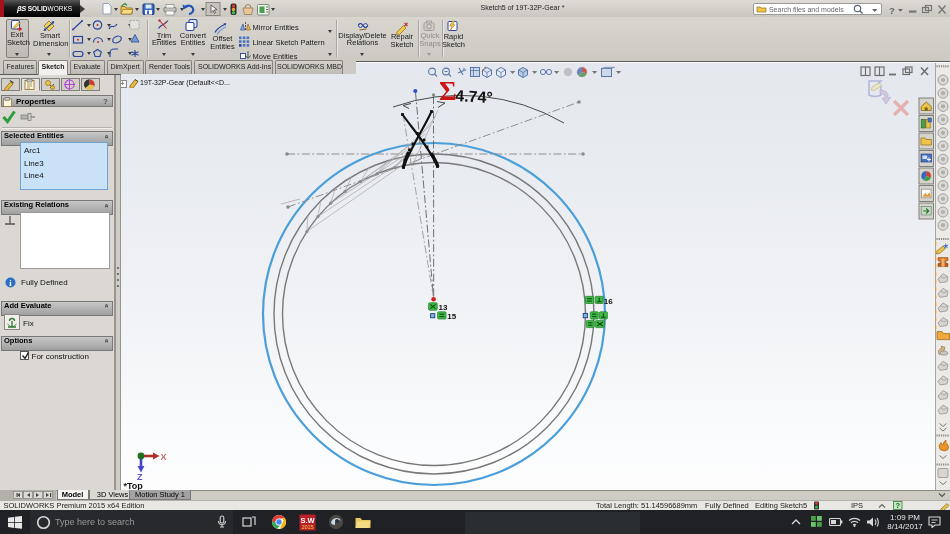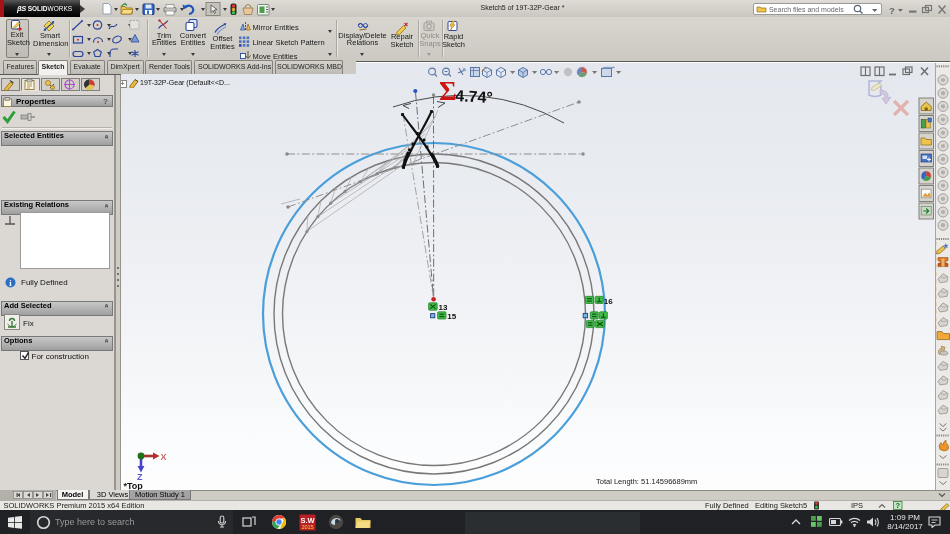--- a/index.html
+++ b/index.html
@@ -631,33 +631,34 @@
  <path d="M1.5,8 l4,4.5 7,-10" stroke="#2e9e3a" stroke-width="3" fill="none"></path>
  <g transform="translate(19,3)">
   <rect x="0" y="3" width="7" height="4" fill="#b8b5b0" stroke="#777" stroke-width="0.7"></rect>
   <rect x="7" y="1.5" width="3" height="7" fill="#d2cfc9" stroke="#777" stroke-width="0.7"></rect>
   <line x1="10" y1="5" x2="14" y2="5" stroke="#777" stroke-width="1.2"></line>
  </g>
 </svg>
 <div class="abs" style="left:2px;top:127px;width:110px;height:1px;background:#b5b2ac;box-shadow:0 1px 0 #f0efec"></div>
 
 <div class="phdr" style="top:131px"><b>Selected Entities</b><span class="chev">»</span></div>
+<div class="abs" style="left:20px;top:142px;width:87.5px;height:48px;background:#c9e2f8;border:1px solid #6ea4cf;font-size:8px;color:#111;padding:2px 0 0 3px;line-height:12.5px">Arc1<br>Line3<br>Line4</div>
 
 <div class="phdr" style="top:200px"><b>Existing Relations</b><span class="chev">»</span></div>
 <div class="abs" style="left:20px;top:212px;width:90px;height:57px;background:#fff;border:1px solid #9a9a9a"></div>
 <svg class="abs" style="left:3px;top:214px" width="14" height="14">
  <path d="M7,2 v8 M2,10 h10" stroke="#555" stroke-width="1.3"></path>
 </svg>
 <svg class="abs" style="left:5px;top:276.5px" width="11" height="11">
  <circle cx="5.5" cy="5.5" r="5" fill="#2a6fc4"></circle>
  <text x="5.5" y="8.6" font-size="8.5" font-weight="bold" font-family="Liberation Serif,serif" fill="#fff" text-anchor="middle">i</text>
 </svg>
 <div class="abs" style="left:21px;top:278px;font-size:8px;color:#111">Fully Defined</div>
 
-<div class="phdr" style="top:300.5px"><b>Add Selected</b><span class="chev">»</span></div>
+<div class="phdr" style="top:300.5px"><b>Add Evaluate</b><span class="chev">»</span></div>
 <div class="abs" style="left:3.5px;top:314px;width:16px;height:16px;background:#f0eeea;border:1px solid #8a877f"></div>
 <svg class="abs" style="left:6px;top:316.5px" width="12" height="12">
  <path d="M2,10 h8 M6,10 v-6 M3.5,4 a2.5,2.5 0 0 1 5,0" stroke="#3a7a3a" stroke-width="1.4" fill="none"></path>
  <path d="M1.5,7 q2,2.5 4.5,3 M10.5,7 q-2,2.5 -4.5,3" stroke="#3a7a3a" stroke-width="1" fill="none"></path>
 </svg>
 <div class="abs" style="left:23px;top:318.5px;font-size:8px;color:#111">Fix</div>
 
 <div class="phdr" style="top:335.5px"><b>Options</b><span class="chev">»</span></div>
 <div class="abs" style="left:19.5px;top:350.5px;width:9.5px;height:9.5px;background:#fff;border:1px solid #555"></div>
 <svg class="abs" style="left:20.5px;top:351px" width="9" height="9">
@@ -683,21 +684,21 @@
 </svg>
 <div class="mtab" style="left:56.5px;width:32px;background:#f4f3f1;font-weight:bold;line-height:9px">Model</div>
 <div class="mtab" style="left:89px;width:47px;background:#dbd9d4;line-height:9px">3D Views</div>
 <div class="mtab" style="left:129px;width:62px;background:#a3a3a3;line-height:9px">Motion Study 1</div>
 <svg class="abs" style="left:936px;top:491px" width="12" height="8">
       <path d="M3,2.5 l3,3 3,-3" stroke="#555" fill="none" stroke-width="1.2"></path>
     </svg>
 
 <div class="abs" id="statusbar"></div>
 <div class="sbt" style="left:3.5px;top:501px">SOLIDWORKS Premium 2015 x64 Edition</div>
-<div class="sbt" style="left:596px;top:477px">Total Length: 51.14596689mm</div>
+<div class="sbt" style="left:596px;top:501px">Total Length: 51.14596689mm</div>
 <div class="sbt" style="left:705px;top:501px">Fully Defined</div>
 <div class="sbt" style="left:755px;top:501px">Editing Sketch5</div>
 <svg class="abs" style="left:812px;top:501px" width="9" height="9">
  <rect x="2" y="0.5" width="5" height="8" rx="1" fill="#333"></rect>
  <circle cx="4.5" cy="2.4" r="1.4" fill="#e03a2a"></circle>
       <circle cx="4.5" cy="6.2" r="1.4" fill="#35c043"></circle>
 </svg>
 <div class="sbt" style="left:851px;top:501px">IPS</div>
 <svg class="abs" style="left:877px;top:502px" width="10" height="8">
       <path d="M2,5.5 l3,-3 3,3" stroke="#666" fill="none" stroke-width="1.2"></path>

